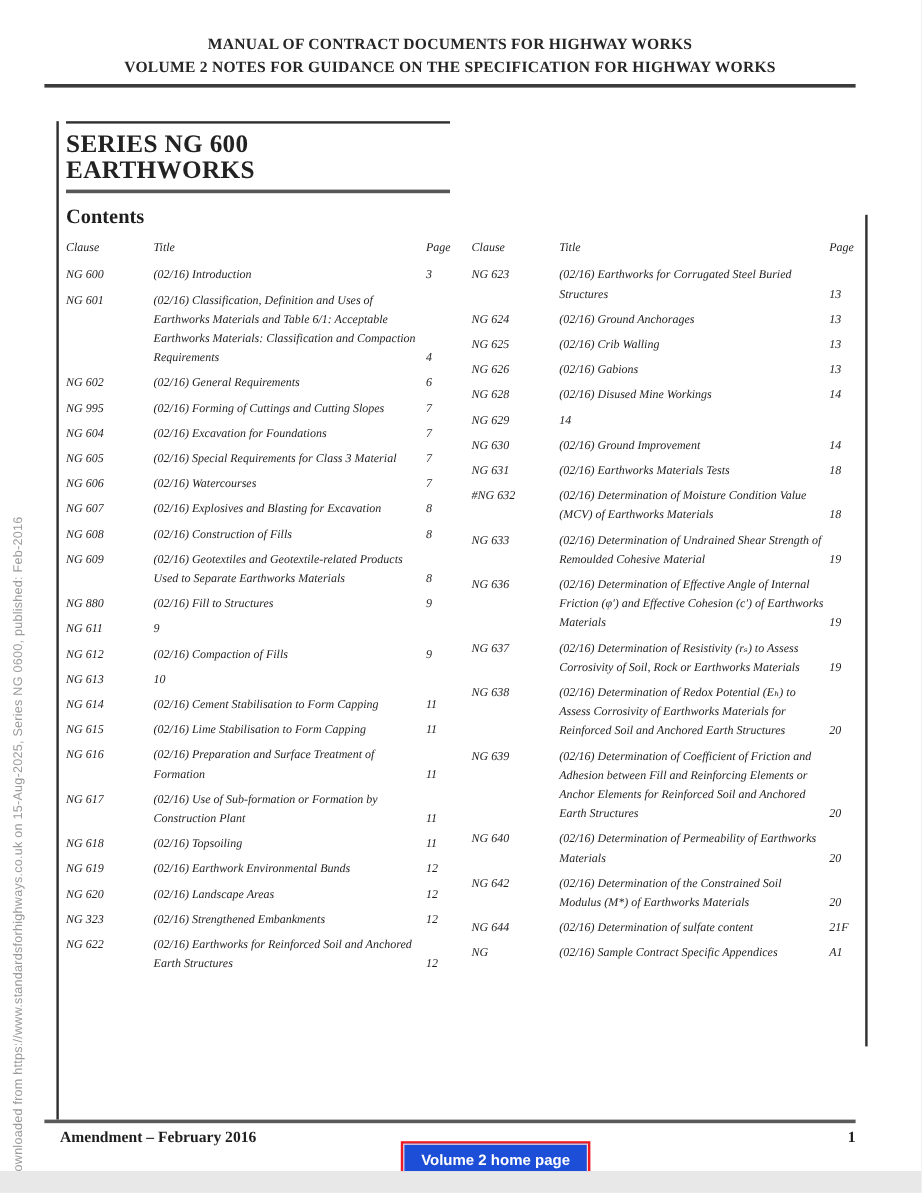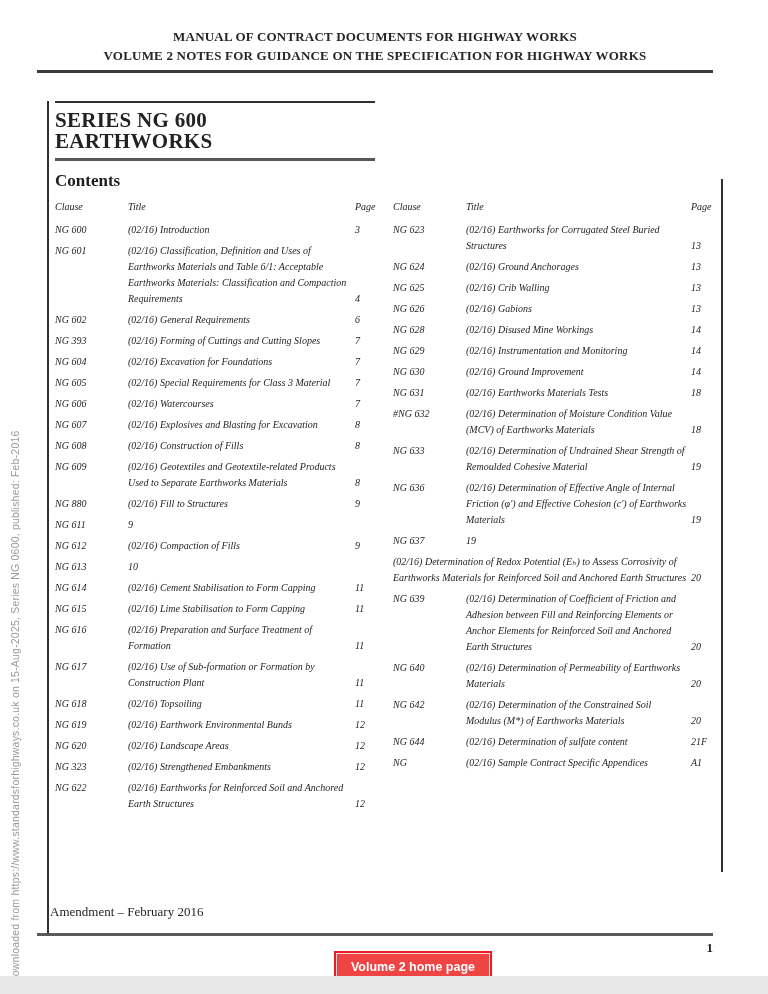--- a/index.html
+++ b/index.html
@@ -31,25 +31,25 @@
   .col-left  { width:322px; }
   .col-right { width:320px; margin-left:16px; }
   .toc-row { display:flex; margin-bottom:5px; }
   .toc-head { margin-bottom:7px; }
   .toc-clause { width:73px; flex:0 0 73px; }
   .toc-title  { flex:1 1 auto; padding-right:4px; }
   .toc-page   { flex:0 0 auto; min-width:22px; text-align:left; align-self:flex-end; }
   .toc-head .toc-page { align-self:flex-start; }
   
   .footer-rule { position:absolute; top:933px; left:37px; width:676px; height:3px; background:#5a5a5a; }
-  .footer-amendment { position:absolute; top:904px; left:50px; font-weight:normal; font-size:13px;text-align:right; }
+  .footer-amendment { position:absolute; top:940px; left:50px; font-weight:bold; font-size:13px;text-align:right; }
   .footer-pagenum   { position:absolute; top:940px; right:55px; font-weight:bold; font-size:13px; }
   .home-button {
     position:absolute; top:953px; left:336px; width:152px; height:25px;
-    background:#ef4444; border:1px solid #ffd9d9; box-shadow:0 0 0 2px #ed1c24;
+    background:#1d4ed8; border:1px solid #ffd9d9; box-shadow:0 0 0 2px #ed1c24;
     display:flex; align-items:center; justify-content:center;
     color:#ffffff; font-family:"Liberation Sans","DejaVu Sans",sans-serif;
     font-weight:bold; font-size:12.5px; cursor:pointer;
   }
 </style>
 </head>
 <body>
 
 <div class="page">
 
@@ -93,21 +93,21 @@
     <span class="toc-page">4</span>
   </div>
 
   <div class="toc-row">
     <span class="toc-clause">NG 602</span>
     <span class="toc-title">(02/16) General Requirements</span>
     <span class="toc-page">6</span>
   </div>
 
   <div class="toc-row">
-    <span class="toc-clause">NG 393</span>
+    <span class="toc-clause">NG 995</span>
     <span class="toc-title">(02/16) Forming of Cuttings and Cutting Slopes</span>
     <span class="toc-page">7</span>
   </div>
 
   <div class="toc-row">
     <span class="toc-clause">NG 604</span>
     <span class="toc-title">(02/16) Excavation for Foundations</span>
     <span class="toc-page">7</span>
   </div>
 
@@ -251,21 +251,20 @@
   </div>
 
   <div class="toc-row">
     <span class="toc-clause">NG 628</span>
     <span class="toc-title">(02/16) Disused Mine Workings</span>
     <span class="toc-page">14</span>
   </div>
 
   <div class="toc-row">
     <span class="toc-clause">NG 629</span>
-    <span class="toc-title">(02/16) Instrumentation and Monitoring</span>
     <span class="toc-page">14</span>
   </div>
 
   <div class="toc-row">
     <span class="toc-clause">NG 630</span>
     <span class="toc-title">(02/16) Ground Improvement</span>
     <span class="toc-page">14</span>
   </div>
 
   <div class="toc-row">
@@ -287,24 +286,26 @@
   </div>
 
   <div class="toc-row">
     <span class="toc-clause">NG 636</span>
     <span class="toc-title">(02/16) Determination of Effective Angle of Internal Friction (φ′) and Effective Cohesion (c′) of Earthworks Materials</span>
     <span class="toc-page">19</span>
   </div>
 
   <div class="toc-row">
     <span class="toc-clause">NG 637</span>
+    <span class="toc-title">(02/16) Determination of Resistivity (rₛ) to Assess Corrosivity of Soil, Rock or Earthworks Materials</span>
     <span class="toc-page">19</span>
   </div>
 
   <div class="toc-row">
+    <span class="toc-clause">NG 638</span>
     <span class="toc-title">(02/16) Determination of Redox Potential (Eₕ) to Assess Corrosivity of Earthworks Materials for Reinforced Soil and Anchored Earth Structures</span>
     <span class="toc-page">20</span>
   </div>
 
   <div class="toc-row">
     <span class="toc-clause">NG 639</span>
     <span class="toc-title">(02/16) Determination of Coefficient of Friction and Adhesion between Fill and Reinforcing Elements or Anchor Elements for Reinforced Soil and Anchored Earth Structures</span>
     <span class="toc-page">20</span>
   </div>
 

